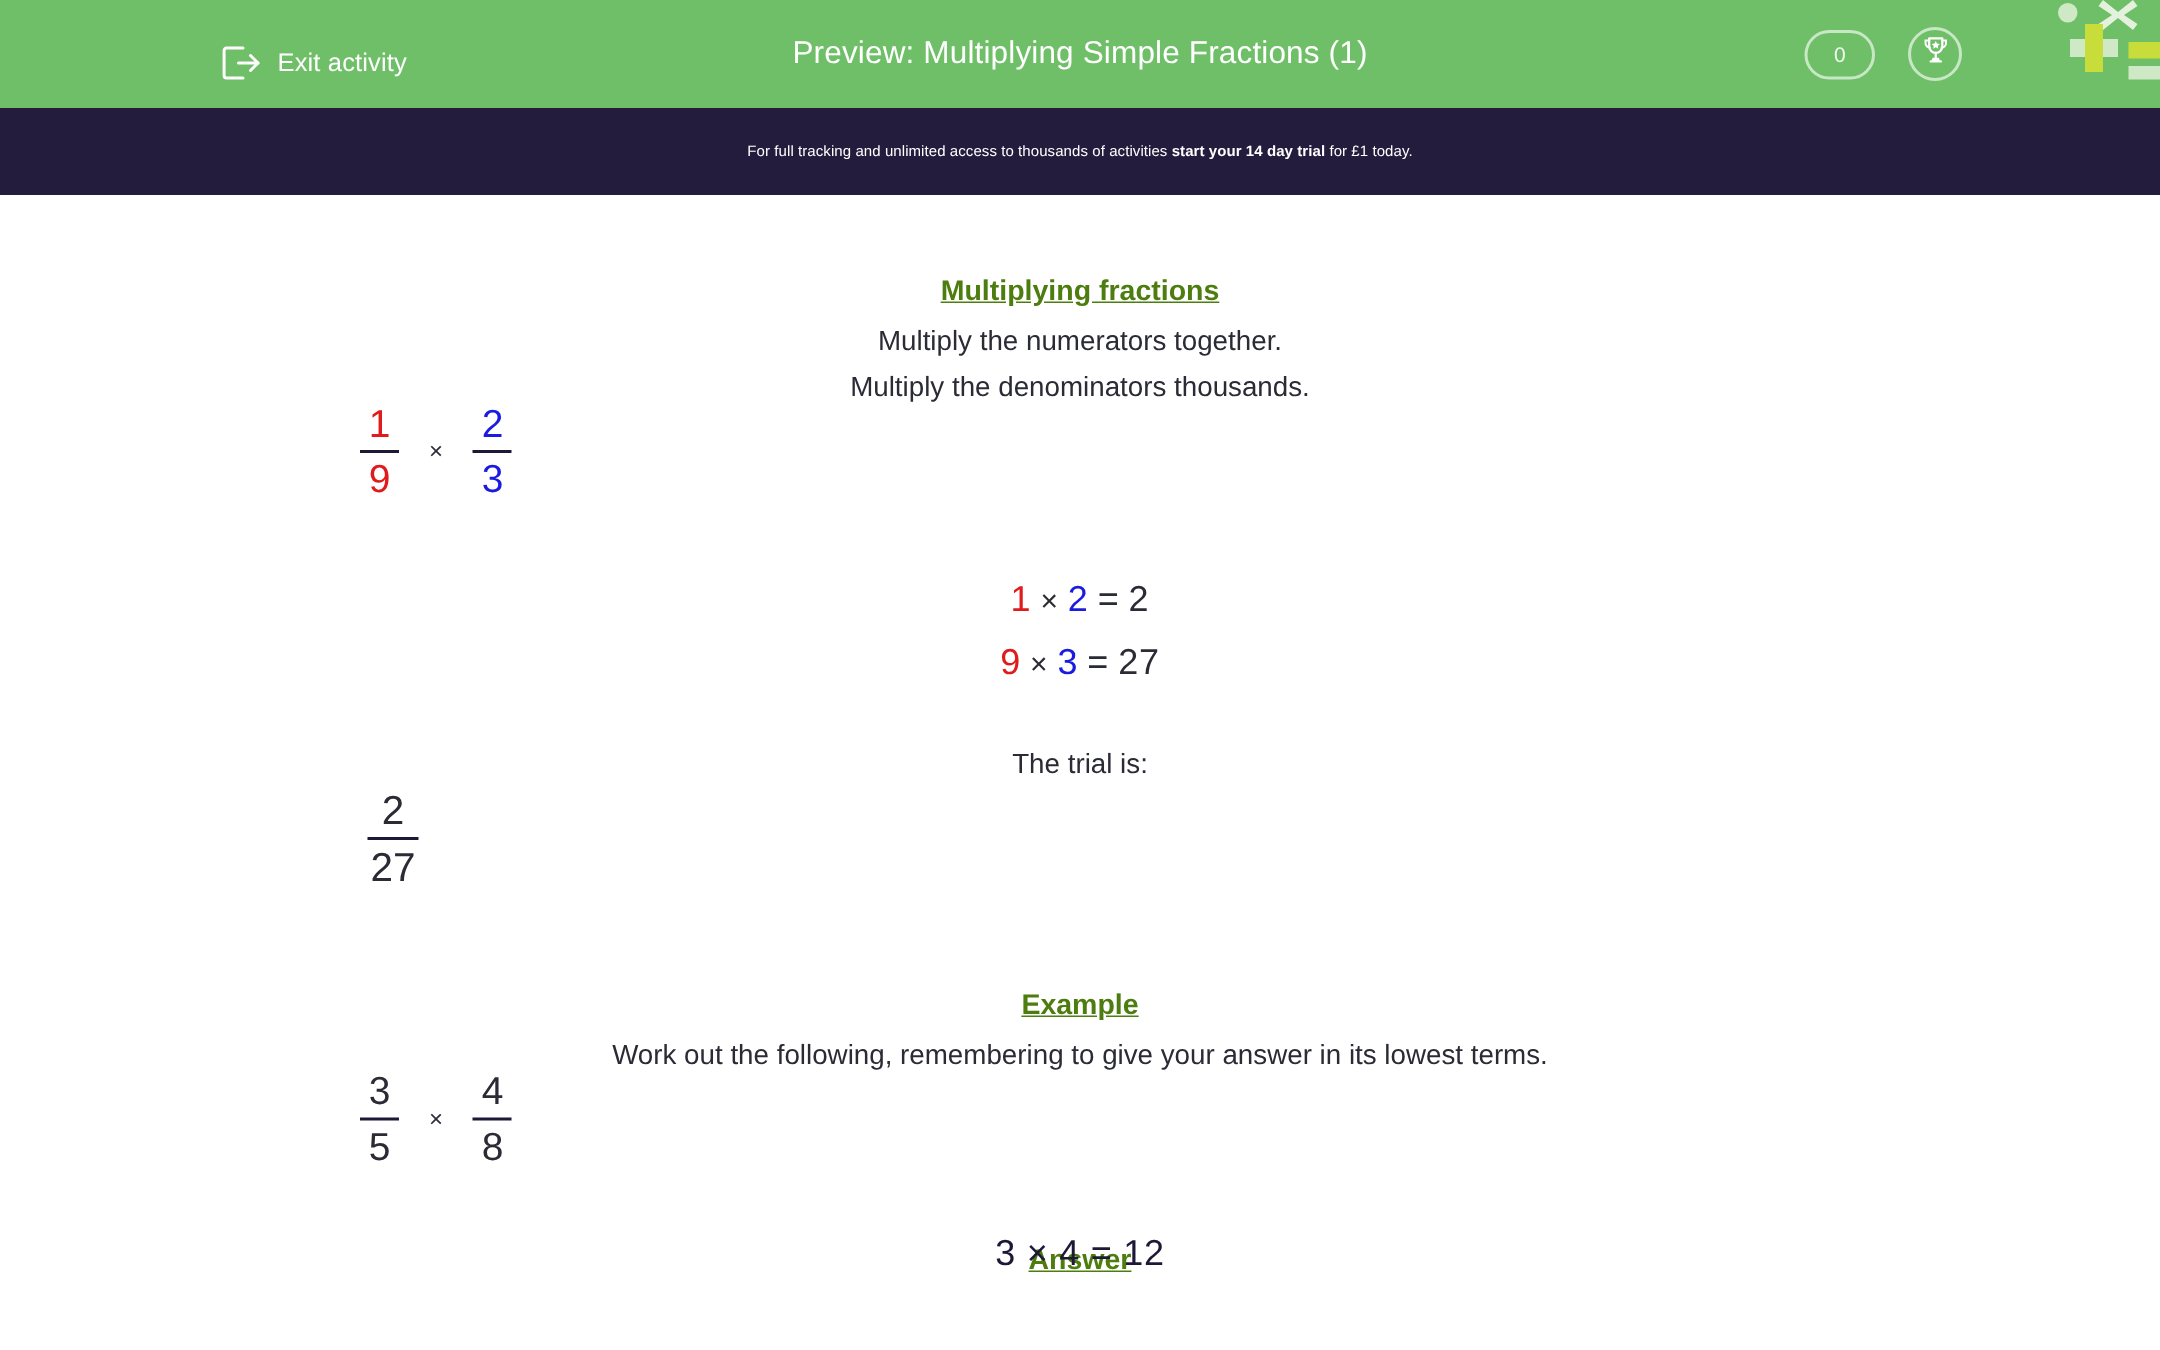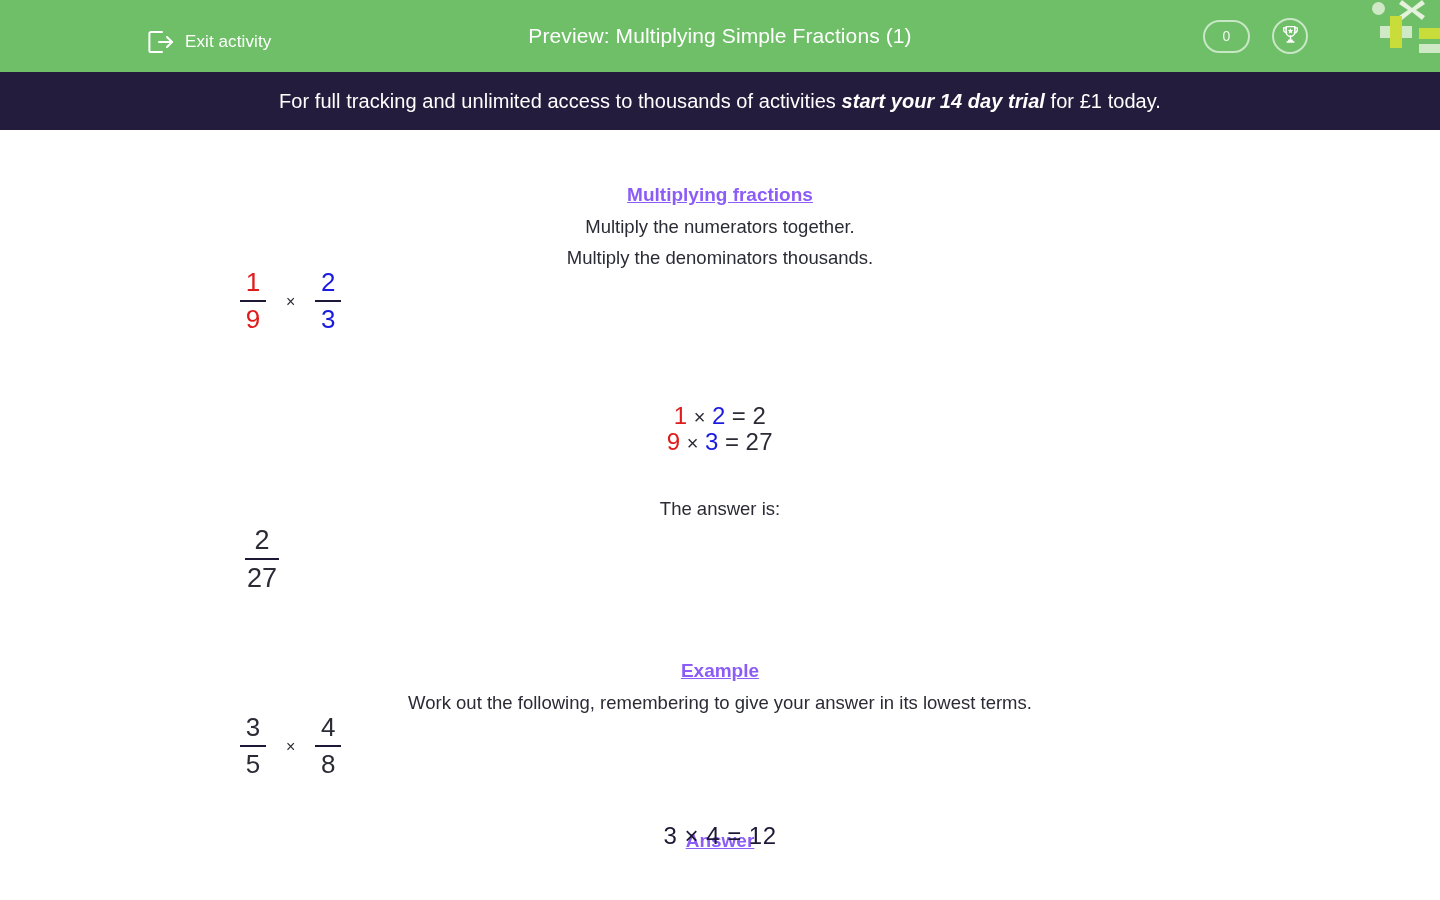--- a/index.html
+++ b/index.html
@@ -103,24 +103,24 @@
   .bm-rect2   { left: 57px;  top: 44px; width: 26px; height: 9px;  background: #cfe8c6; }
 
   
   .promo-banner {
     height: 58px;
     background: #241c3d;
     display: flex;
     align-items: center;
     justify-content: center;
     color: #ffffff;
-    font-size: 20px;
+    font-size: 10px;
     letter-spacing: 0.05px;
   }
-  .promo-banner .promo-strong { font-weight: bold; font-style: italic; }
+  .promo-banner .promo-strong { font-weight: bold; }
   .promo-banner .promo-seg { white-space: pre; }
 
   
   .content {
     position: relative;
     width: 1440px;
     height: 770px;
     background: #ffffff;
     color: #1d1836;
   }
@@ -128,21 +128,21 @@
   .centered {
     position: absolute;
     left: 0; right: 0;
     text-align: center;
   }
 
   .section-heading {
     font-size: 19px;
     font-weight: bold;
     text-decoration: underline;
-    color: #8b5cf6;
+    color: #4d7c0f;
   }
 
   .body-line {
     font-size: 18.5px;
     color: #2b2b36;
   }
 
   
   .frac-expr {
     position: absolute;
@@ -267,29 +267,29 @@
       <span class="den c-red">9</span>
     </span>
     <span class="times-sym">×</span>
     <span class="frac">
       <span class="num c-blue">2</span>
       <span class="bar"></span>
       <span class="den c-blue">3</span>
     </span>
   </div>
 
-  <div class="centered calc-line" style="top:256px;margin-top:16px;">
+  <div class="centered calc-line" style="top:256px;">
     <span class="c-red">1</span><span class="op"> </span><span class="op">×</span><span class="op"> </span><span class="c-blue">2</span><span class="op"> </span><span class="c-dark">=</span><span class="op"> </span><span class="c-dark">2</span>
   </div>
 
   <div class="centered calc-line" style="top:298px;">
     <span class="c-red">9</span><span class="op"> </span><span class="op">×</span><span class="op"> </span><span class="c-blue">3</span><span class="op"> </span><span class="c-dark">=</span><span class="op"> </span><span class="c-dark">27</span>
   </div>
 
-  <div class="centered body-line" style="top:368px;">The answer is:</div>
+  <div class="centered body-line" style="top:368px;">The trial is:</div>
 
   <div class="frac-expr" style="left:244px; top:395px;">
     <span class="frac big">
       <span class="num c-dark">2</span>
       <span class="bar"></span>
       <span class="den c-dark">27</span>
     </span>
   </div>
 
   <div class="centered section-heading" style="top:530px;">Example</div>

